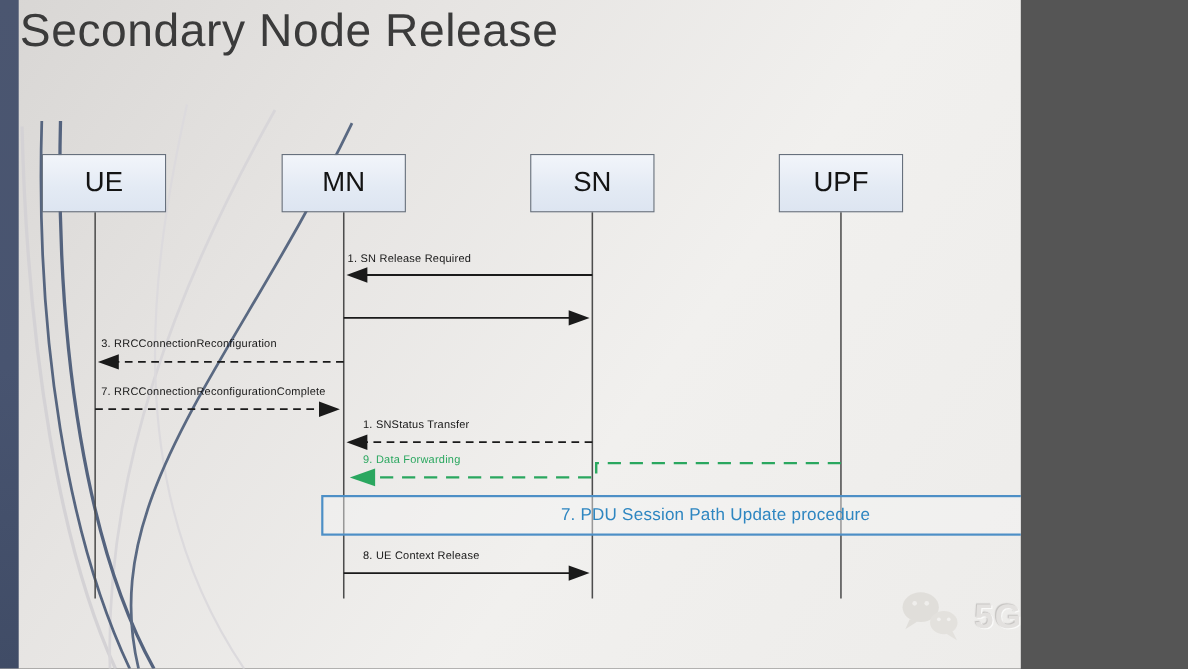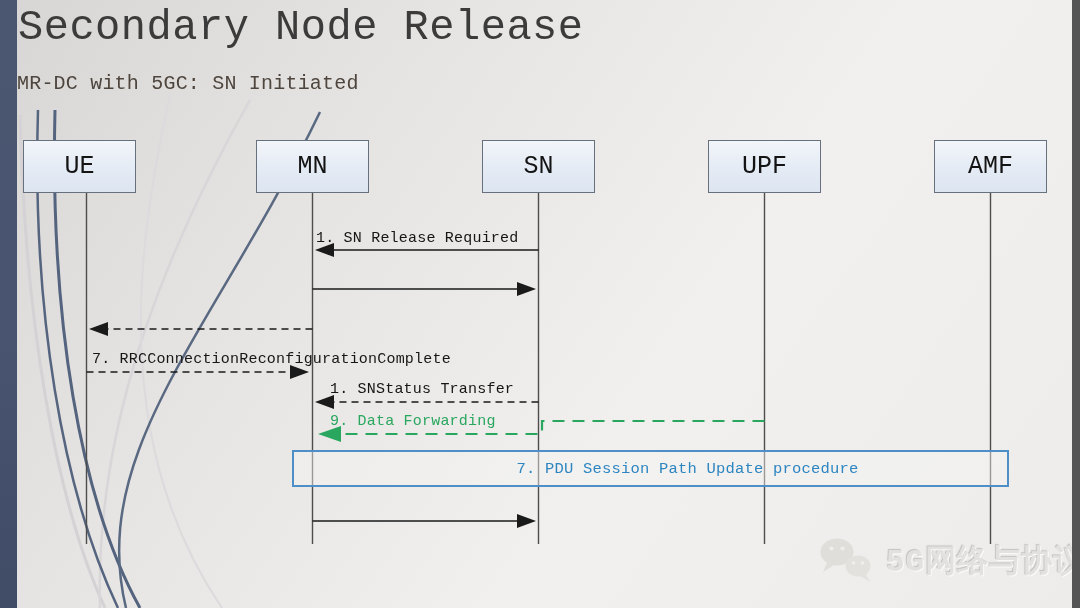--- a/index.html
+++ b/index.html
@@ -1,22 +1,22 @@
 <!DOCTYPE html>
 <html><head>
 <meta charset="utf-8">
 <style>
   * { margin: 0; padding: 0; box-sizing: border-box; }
   html, body { background: #555; }
   #slide {
     position: relative;
-    width: 1072px;
+    width: 928px;
     height: 608px;
     overflow: hidden;
-    font-family: Liberation Mono, monospace;
+    font-family: Liberation Sans, sans-serif;
     background: linear-gradient(125deg, #d8d6d4 0%, #e6e4e2 30%, #f1f0ee 62%, #edecea 100%);
   }
   #left-bar {
     position: absolute; left: 0; top: 0; width: 17px; height: 608px;
     background: linear-gradient(180deg, #4b5670 0%, #485470 55%, #404c66 100%);
   }
   svg.layer { position: absolute; left: 0; top: 0; width: 1080px; height: 608px; }
 
   .title {
     position: absolute; left: 18px; top: 4px;
@@ -32,28 +32,28 @@
   .node {
     position: absolute; top: 140px; width: 113px; height: 53px;
     background: linear-gradient(180deg, #f2f5fa 0%, #e3eaf4 60%, #dde5f1 100%);
     border: 1px solid #67707d;
     display: flex; align-items: center; justify-content: center;
     font-size: 25px; color: #141414;
   }
 
   .msg {
     position: absolute;
-    font-size: 15px; color: #161616; white-space: nowrap;
+    font-size: 10px; color: #161616; white-space: nowrap;
     letter-spacing: 0.2px;
   }
   .msg.green { color: #2aa75f; }
   .msg.proc {
     left: 293px; top: 451px; width: 715px; height: 35px;
     display: flex; align-items: center; justify-content: center;
-    color: #2e86c1; font-size: 15.5px; margin-left: 37px;
+    color: #2e86c1; font-size: 15.5px;
   }
 
   #watermark {
     position: absolute; left: 818px; top: 537px;
     display: flex; align-items: center; gap: 10px;
   }
   #watermark .wm-text {
     font-size: 31px; font-weight: bold; letter-spacing: 1px;
     color: #e3e1df;
     text-shadow: 1px 1px 0 #fafaf9, -1px -1px 1px #c4c2c0;
@@ -102,33 +102,34 @@
 
     <rect x="293" y="451" width="715" height="35" fill="rgba(243,243,245,0.45)" stroke="#4d8fc6" stroke-width="2"></rect>
 
     <line x1="312.5" y1="521" x2="533" y2="521" stroke="#1a1a1a" stroke-width="1.7"></line>
     <polygon points="536,521 517,514 517,528" fill="#1a1a1a"></polygon>
   </svg>
 
   <div id="left-bar"></div>
 
   <div class="title">Secondary Node Release</div>
-  <div class="subtitle">MR-DC with 5GC: SN Initiated</div>
 
-  <div class="node" style="left:23px">UE</div>
+  <div class="node" style="left:38px">UE</div>
   <div class="node" style="left:482px">SN</div>
   <div class="node" style="left:256px">MN</div>
   <div class="node" style="left:708px">UPF</div>
   <div class="node" style="left:934px">AMF</div>
 
   <div class="msg" style="left:316px; top:230px">1. SN Release Required</div>
+  <div class="msg" style="left:92px;  top:307px">3. RRCConnectionReconfiguration</div>
   <div class="msg" style="left:92px;  top:351px">7. RRCConnectionReconfigurationComplete</div>
   <div class="msg" style="left:330px; top:381px">1. SNStatus Transfer</div>
   <div class="msg green" style="left:330px; top:413px">9. Data Forwarding</div>
   <div class="msg proc">7. PDU Session Path Update procedure</div>
+  <div class="msg" style="left:330px; top:500px">8. UE Context Release</div>
 
   <div id="watermark">
     <svg width="58" height="48" viewBox="0 0 58 48">
       <ellipse cx="19" cy="15" rx="16.5" ry="13.5" fill="#e0deda"></ellipse>
       <polygon points="9,26 5,35 16,28" fill="#e0deda"></polygon>
       <circle cx="13.5" cy="11.5" r="2.1" fill="#efeeec"></circle>
       <circle cx="24.5" cy="11.5" r="2.1" fill="#efeeec"></circle>
       <ellipse cx="40" cy="29" rx="12.5" ry="10.5" fill="#e3e1dd"></ellipse>
       <polygon points="48,37 52,45 42,39" fill="#e3e1dd"></polygon>
       <circle cx="35.5" cy="26" r="1.7" fill="#f1f0ee"></circle>

